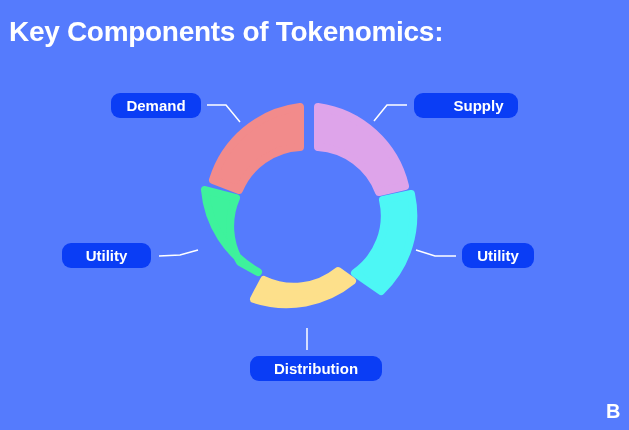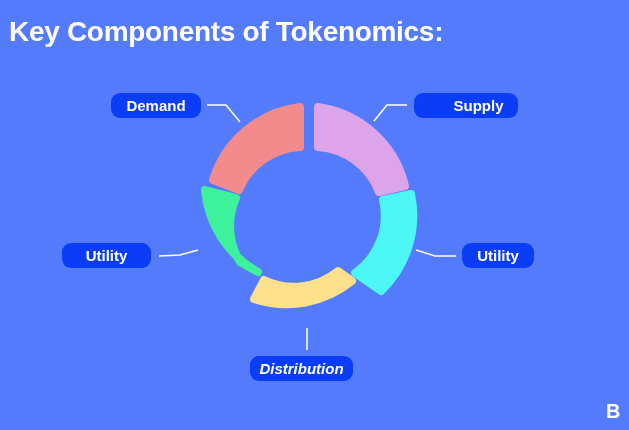--- a/index.html
+++ b/index.html
@@ -27,16 +27,16 @@
     <polyline points="407,105 387,105 374,121"></polyline>
     <polyline points="456,256 435,256 416,250"></polyline>
     <polyline points="159,256 180,255 198,250"></polyline>
     <line x1="307" y1="328" x2="307" y2="350"></line>
   </g>
 </svg>
 
 <div class="label" style="left:111px;top:93px;width:90px;">Demand</div>
 <div class="label" style="left:414px;top:93px;width:79px;padding-left:25px;">Supply</div>
 <div class="label" style="left:462px;top:243px;width:72px;">Utility</div>
-<div class="label" style="left:250px;top:356px;width:103px;font-style:italic;">Distribution</div>
+<div class="label" style="left:250px;top:356px;width:132px;">Distribution</div>
 <div class="label" style="left:62px;top:243px;width:89px;">Utility</div>
 
 <div class="logo">B</div>
 
 </body></html>

